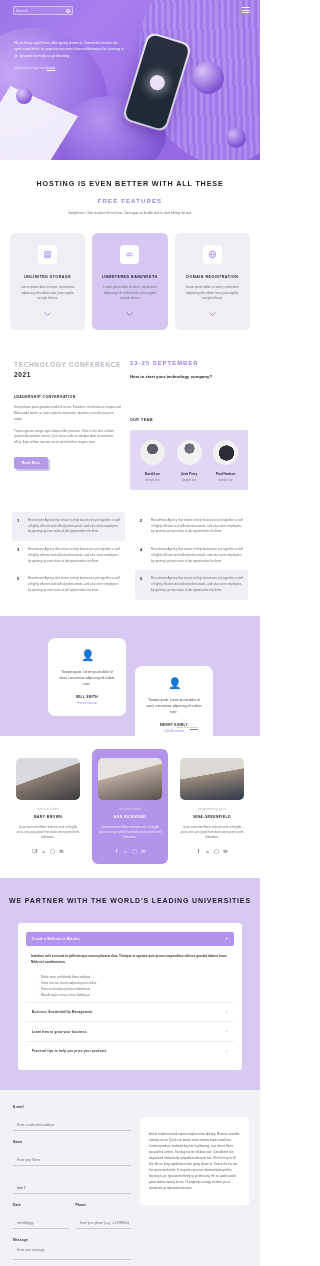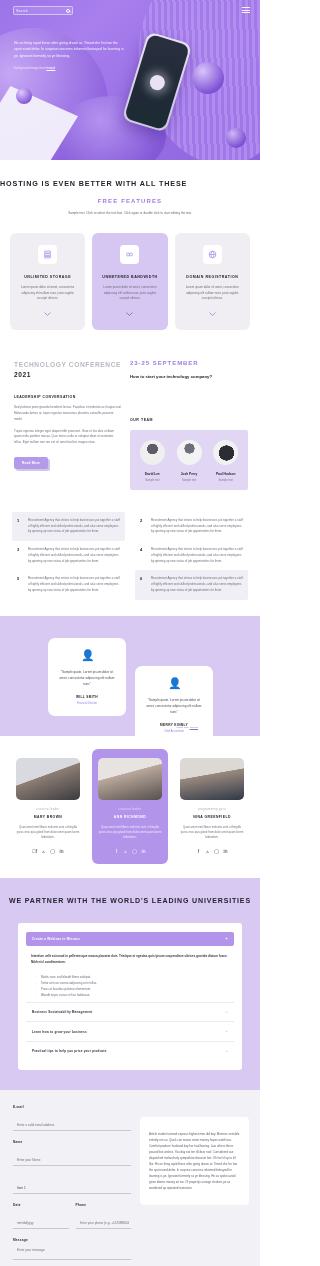--- a/index.html
+++ b/index.html
@@ -58,21 +58,21 @@
   .burger i{display:block;height:1px;background:rgba(255,255,255,.9);margin-bottom:1.6px;}
   .hero-title{position:absolute;left:14px;top:20px;width:118px;
     font-size:7.6px;font-weight:700;letter-spacing:1.05px;line-height:1.42;color:#fff;}
   .hero-sub{position:absolute;left:14px;top:40px;width:110px;font-size:3.5px;line-height:1.85;
     color:rgba(255,255,255,.92);}
   .hero-credit{position:absolute;left:14px;top:66px;font-size:3px;color:rgba(255,255,255,.72);}
   .hero-credit a{color:rgba(255,255,255,.95);text-decoration:underline;}
 
   
   .features{background:#fff;padding:18px 0 16px;}
-  .sec-h{font-size:7.2px;font-weight:700;letter-spacing:.85px;line-height:1.55;color:#22222c;}
+  .sec-h{font-size:7.2px;font-weight:700;letter-spacing:.85px;text-align:center;line-height:1.55;color:#22222c;}
   .sec-sub{font-size:6px;font-weight:700;letter-spacing:1.15px;text-align:center;color:#9c7de2;margin-top:9px;}
   .sec-desc{font-size:3.1px;line-height:1.85;text-align:center;color:#6b6b78;margin:7px auto 0;width:128px;}
   .cards{display:flex;gap:7px;padding:0 10px;margin-top:16px;}
   .card{flex:1;border-radius:6px;background:#f0eef3;padding:12px 8px 10px;text-align:center;min-height:97px;}
   .card.alt{background:#d6c6f2;}
   .card .ibox{width:19px;height:19px;border-radius:4px;background:#fff;margin:0 auto;
     display:flex;align-items:center;justify-content:center;}
   .card .ibox svg{width:9px;height:9px;}
   .card h4{font-size:3.6px;font-weight:700;letter-spacing:.5px;margin-top:11px;color:#25252f;}
   .card p{font-size:3px;line-height:1.9;color:#6e6e7b;margin-top:6px;}

